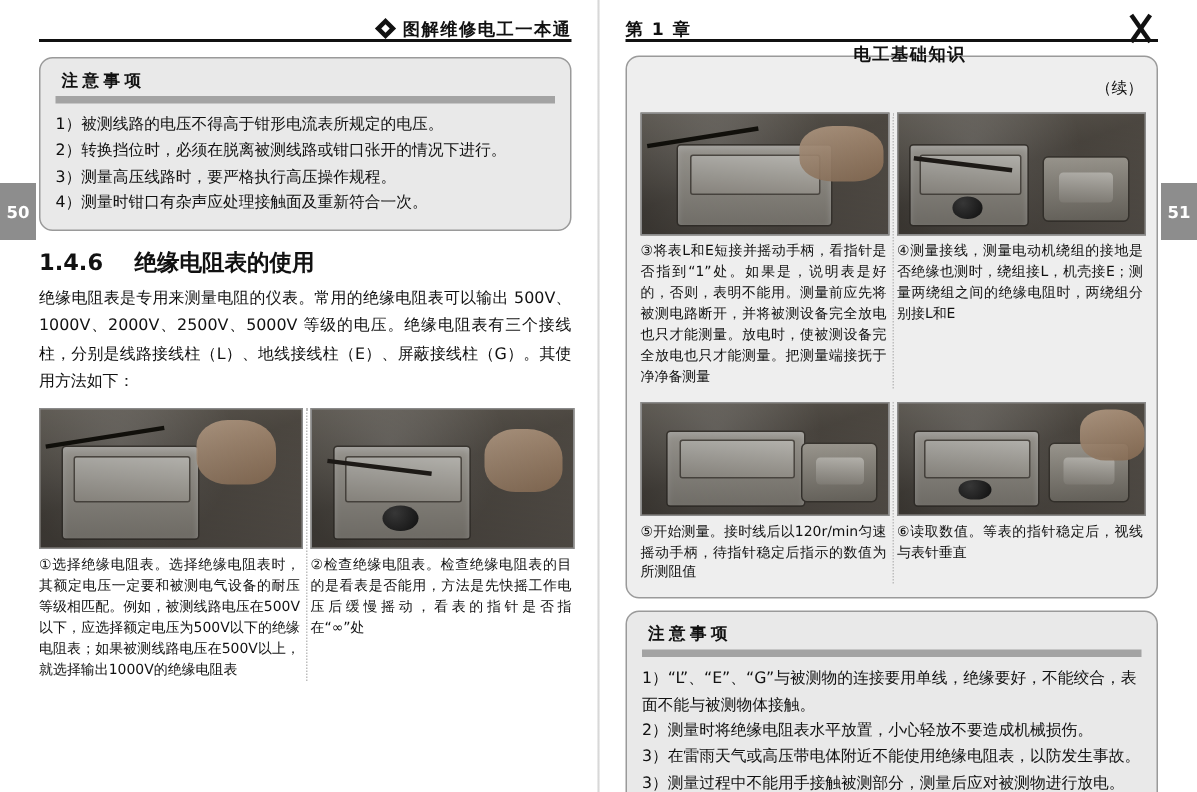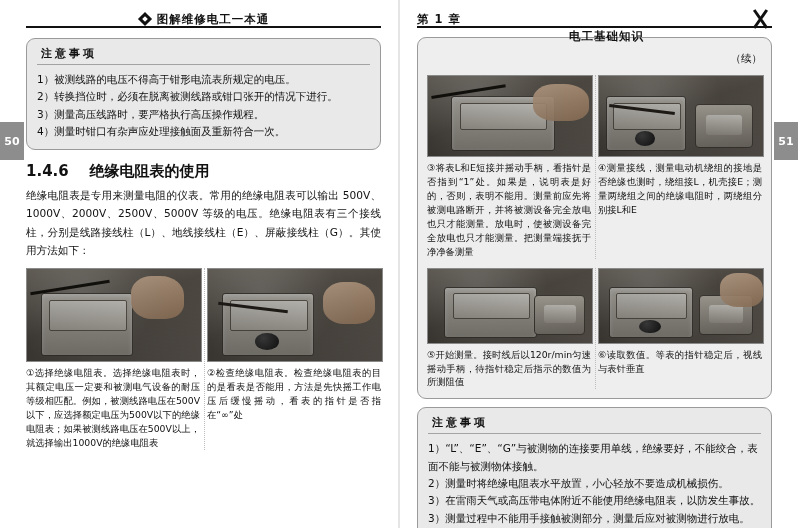--- a/index.html
+++ b/index.html
@@ -11,21 +11,21 @@
   }
   .spread{position:relative;width:798px;height:528px;display:flex;}
   .page{position:relative;box-sizing:border-box;}
   .page-left{width:399px;height:528px;padding:8px 18px 8px 26px;}
   .page-right{width:399px;height:528px;padding:8px 26px 8px 18px;}
   .gutter{position:absolute;left:398px;top:0;width:2px;height:528px;
           background:linear-gradient(to right,#f2f2f2,#d8d8d8,#f2f2f2);}
 
   
   .head{position:relative;height:22px;display:flex;align-items:center;}
-  .head-left{justify-content:center;}
+  .head-left{justify-content:flex-end;}
   .head-right{justify-content:space-between;}
   .head-rule{position:absolute;left:0;right:0;bottom:2px;height:2px;background:#111;}
   .head-title{font-size:11.5px;font-weight:bold;color:#111;letter-spacing:1px;}
   .diamond{width:10px;height:10px;background:#111;transform:rotate(45deg);
            display:inline-block;margin:0 7px 0 2px;position:relative;}
   .diamond::after{content:"";position:absolute;left:3px;top:3px;width:4px;height:4px;background:#fff;}
   .xmark{width:22px;height:20px;margin-left:8px;position:relative;display:inline-block;}
   .xmark::before,.xmark::after{content:"";position:absolute;left:9px;top:-1px;width:3px;height:22px;background:#111;}
   .xmark::before{transform:rotate(35deg);}
   .xmark::after{transform:rotate(-35deg);}
@@ -33,21 +33,21 @@
   
   .folio{position:absolute;top:122px;width:24px;height:38px;background:#8d8d8d;color:#fff;
          font-size:11px;display:flex;align-items:center;justify-content:center;font-weight:bold;}
   .folio-left{left:0;}
   .folio-right{right:0;}
 
   
   .notebox{border:1px solid #9a9a9a;border-radius:9px;background:#e9e9e9;
            padding:7px 10px 9px 10px;margin-top:8px;}
   .note-title{font-size:11px;font-weight:bold;color:#111;letter-spacing:3px;
-              border-bottom:1px solid #a3a3a3;padding:0 2px 3px 4px;margin-bottom:6px;display:block;}
+              border-bottom:5px solid #a3a3a3;padding:0 2px 3px 4px;margin-bottom:6px;display:block;}
   .note-item{font-size:10.5px;line-height:1.65;color:#111;text-indent:0;margin:0;}
 
   
   .sec-head{margin-top:12px;font-size:15px;font-weight:bold;color:#111;}
   .body-p{font-size:10.6px;line-height:1.72;color:#111;margin:5px 0 0 0;text-align:justify;}
 
   
   .figrow{display:flex;gap:7px;margin-top:9px;}
   .figcell{flex:1;display:flex;flex-direction:column;}
   .photo{width:100%;height:80px;border:1px solid #8a8a8a;position:relative;overflow:hidden;

